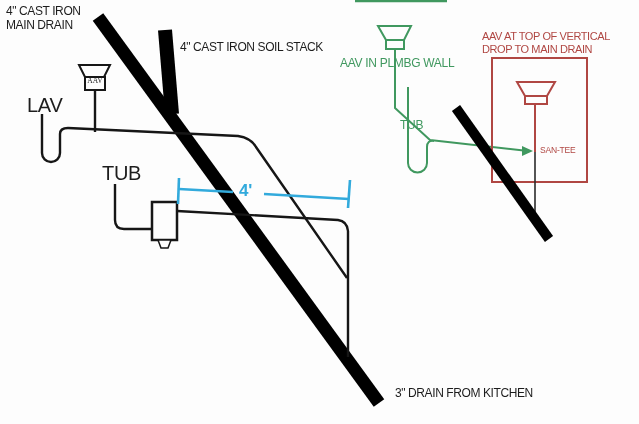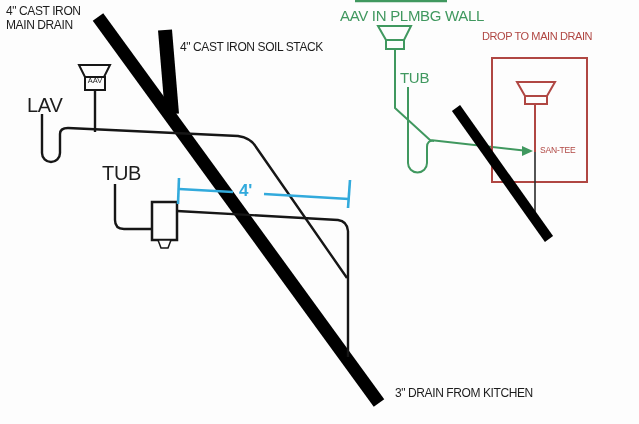--- a/index.html
+++ b/index.html
@@ -7,21 +7,21 @@
   .canvas{
     position:relative;width:639px;height:424px;background:#fdfdfd;
     overflow:hidden;margin:0 auto;
   }
   .canvas svg{position:absolute;left:0;top:0;}
   .lbl{
     position:absolute;white-space:nowrap;color:#1d1d1d;
     font-family:"Liberation Sans",sans-serif;letter-spacing:-0.3px;
   }
   .lbl span{display:block;}
-  .sz12{font-size:15px;line-height:13.5px;}
+  .sz12{font-size:12px;line-height:13.5px;margin-top:48px;}
   .sz13{font-size:12px;line-height:14px;letter-spacing:-0.4px;}
   .big{font-size:20px;line-height:17px;}
   .tiny{font-size:7.5px;letter-spacing:0;}
   .green-t{color:#40985F;}
   .red-t{color:#B04743;}
   .cyan-t{color:#32AADC;font-weight:bold;font-size:17px;}
   .center{text-align:center;}
   .santee{font-size:8.5px;letter-spacing:-0.2px;}
 </style>
 </head>
@@ -73,30 +73,31 @@
     <span>4" CAST IRON</span>
     <span>MAIN DRAIN</span>
   </div>
 
   <div class="lbl sz13" style="left:180px;top:40px;">4" CAST IRON SOIL STACK</div>
 
   <div class="lbl big" style="left:27px;top:97px;">LAV</div>
 
   <div class="lbl big" style="left:102px;top:165px;">TUB</div>
 
-  <div class="lbl tiny center" style="left:85px;top:76px;width:20px;">AAV</div>
+  <div class="lbl tiny center" style="left:85px;top:76px;width:20px;font-family:Liberation Serif, serif;">AAV</div>
 
 
   <div class="lbl cyan-t" style="left:239px;top:181px;">4'</div>
 
   <div class="lbl sz13" style="left:395px;top:386px;">3" DRAIN FROM KITCHEN</div>
 
   <div class="lbl sz12 green-t" style="left:340px;top:9px;">AAV IN PLMBG WALL</div>
 
   <div class="lbl sz12 green-t" style="left:400px;top:71px;">TUB</div>
 
   <div class="lbl red-t" style="left:482px;top:30px;font-size:11px;line-height:13px;letter-spacing:-0.4px;">
+    <span>AAV AT TOP OF VERTICAL</span>
     <span>DROP TO MAIN DRAIN</span>
   </div>
 
   <div class="lbl red-t santee" style="left:540px;top:145px;text-align:right;">SAN-TEE</div>
 
 </div>
 
 </body></html>

